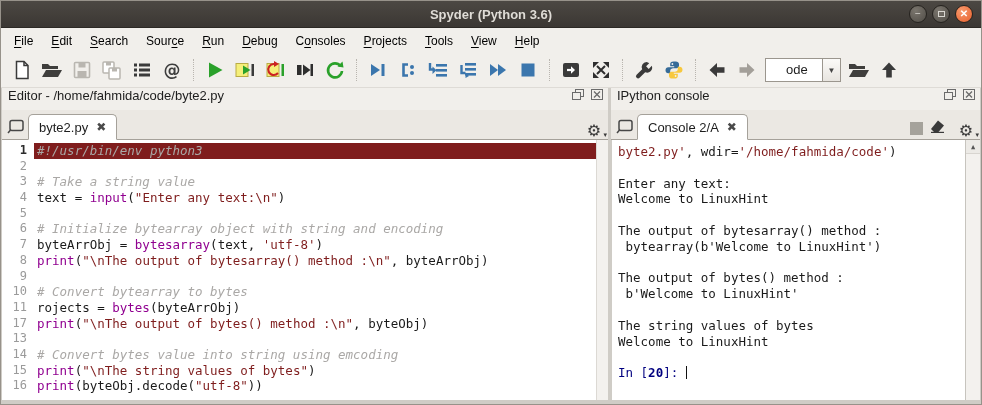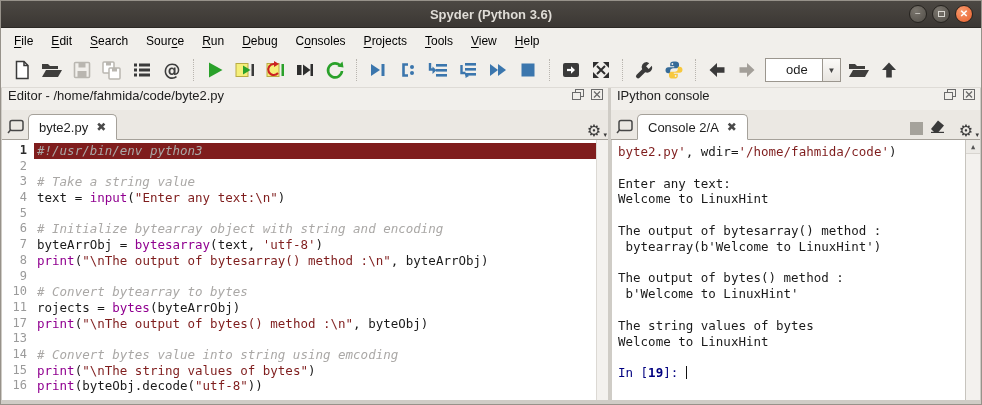--- a/index.html
+++ b/index.html
@@ -479,21 +479,21 @@
             <div class="con-row"></div>
             <div class="con-row"><span class="seg-plain">The output of bytesarray() method :</span></div>
             <div class="con-row"><span class="seg-plain"> bytearray(b'Welcome to LinuxHint')</span></div>
             <div class="con-row"></div>
             <div class="con-row"><span class="seg-plain">The output of bytes() method :</span></div>
             <div class="con-row"><span class="seg-plain"> b'Welcome to LinuxHint'</span></div>
             <div class="con-row"></div>
             <div class="con-row"><span class="seg-plain">The string values of bytes</span></div>
             <div class="con-row"><span class="seg-plain">Welcome to LinuxHint</span></div>
             <div class="con-row"></div>
-            <div class="con-row"><span class="seg-prompt">In [</span><span class="seg-prompt-num">19</span><span class="seg-prompt">]: </span><span class="seg-cursor"></span></div>
+            <div class="con-row"><span class="seg-prompt">In [</span><span class="seg-prompt-num">20</span><span class="seg-prompt">]: </span><span class="seg-cursor"></span></div>
           </div>
         <div class="con-scroll">
           <div class="scroll-up">▲</div>
         </div>
       </div>
     </div>
 
   </div>
 </div>
 

